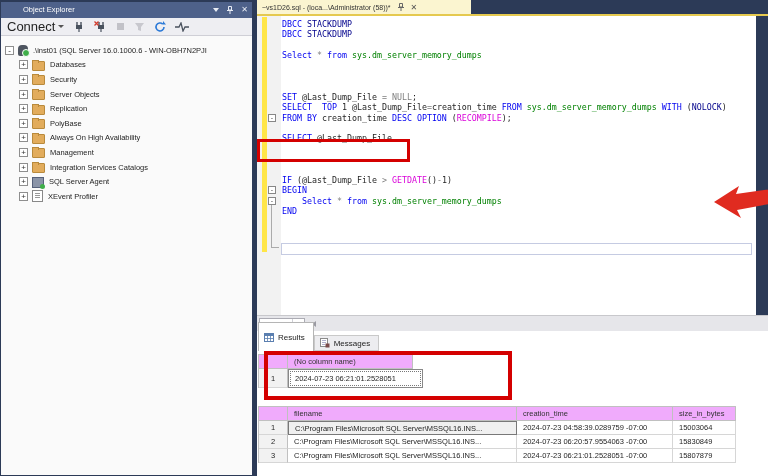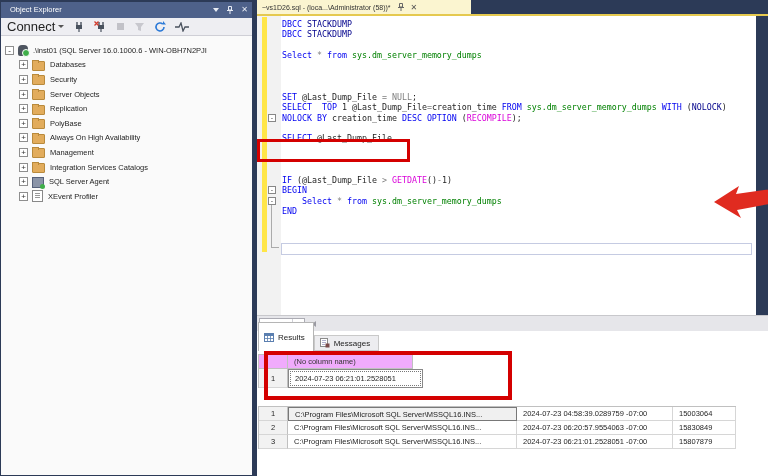--- a/index.html
+++ b/index.html
@@ -1,20 +1,20 @@
 <!DOCTYPE html>
 <html><head>
 <meta charset="utf-8">
 <style>
   html,body{margin:0;padding:0;}
   #stage{position:relative;width:768px;height:476px;background:#2C3A57;overflow:hidden;
          font-family:"Liberation Sans",sans-serif;-webkit-font-smoothing:antialiased;}
   
   .oe{position:absolute;left:1px;top:2px;width:251px;height:473px;background:#FAFAFA;}
-  .oe-title{position:relative;height:16px;background:#4E618A;color:#FFF;font-size:7.5px;line-height:16px;padding-left:9px;}
+  .oe-title{position:relative;height:16px;background:#4E618A;color:#FFF;font-size:7.5px;line-height:16px;padding-left:22px;}
   .oe-title .ticons{position:absolute;right:4px;top:0;height:16px;display:flex;align-items:center;gap:7px;color:#E8ECF5;}
   .caret-down{width:0;height:0;border-left:3px solid transparent;border-right:3px solid transparent;border-top:4px solid #E8ECF5;}
   .xglyph{font-size:8px;line-height:8px;color:#E8ECF5;}
   .oe-toolbar{position:relative;height:17px;background:#EEEEF2;border-bottom:1px solid #CFCFD6;display:flex;align-items:center;}
   .connect{font-size:13px;color:#222;margin-left:6px;}
   .connect-caret{width:0;height:0;border-left:3px solid transparent;border-right:3px solid transparent;border-top:3px solid #555;margin-left:3px;}
   .tb-ic{margin-left:9px;display:flex;align-items:center;}
   .oe-tree{position:absolute;top:34px;bottom:0;left:0;right:0;background:#FAFAFA;padding-top:7px;overflow:hidden;}
   .tree-row{height:14.6px;display:flex;align-items:center;font-size:7.5px;color:#1E1E1E;white-space:nowrap;}
   .expander{width:9px;height:9px;border:1px solid #8E8E8E;background:#FFF;font-size:8px;line-height:7px;text-align:center;margin-right:4px;flex:none;color:#333;box-sizing:border-box;}
@@ -208,21 +208,21 @@
     <div class="code" id="code">
         <div class="code-line"><span class="tk-kw">DBCC </span><span class="tk-kw2">STACKDUMP</span></div>
         <div class="code-line"><span class="tk-kw">DBCC </span><span class="tk-kw2">STACKDUMP</span></div>
         <div class="code-line">&nbsp;</div>
         <div class="code-line"><span class="tk-kw">Select </span><span class="tk-op">* </span><span class="tk-kw">from </span><span class="tk-sys">sys.dm_server_memory_dumps</span></div>
         <div class="code-line">&nbsp;</div>
         <div class="code-line">&nbsp;</div>
         <div class="code-line">&nbsp;</div>
         <div class="code-line"><span class="tk-kw">SET </span><span class="tk-txt">@Last_Dump_File </span><span class="tk-op">= </span><span class="tk-op">NULL</span><span class="tk-txt">;</span></div>
         <div class="code-line"><span class="tk-kw">SELECT  </span><span class="tk-kw">TOP </span><span class="tk-txt">1 </span><span class="tk-txt">@Last_Dump_File</span><span class="tk-op">=</span><span class="tk-txt">creation_time </span><span class="tk-kw">FROM </span><span class="tk-sys">sys.dm_server_memory_dumps </span><span class="tk-kw">WITH </span><span class="tk-txt">(</span><span class="tk-kw2">NOLOCK</span><span class="tk-txt">)</span></div>
-        <div class="code-line"><span class="tk-kw">NOLOCK BY </span><span class="tk-txt">creation_time </span><span class="tk-kw">DESC </span><span class="tk-kw">OPTION </span><span class="tk-txt">(</span><span class="tk-fn">RECOMPILE</span><span class="tk-txt">);</span></div>
+        <div class="code-line"><span class="tk-kw">FROM BY </span><span class="tk-txt">creation_time </span><span class="tk-kw">DESC </span><span class="tk-kw">OPTION </span><span class="tk-txt">(</span><span class="tk-fn">RECOMPILE</span><span class="tk-txt">);</span></div>
         <div class="code-line">&nbsp;</div>
         <div class="code-line"><span class="tk-kw">SELECT </span><span class="tk-txt">@Last_Dump_File</span></div>
         <div class="code-line">&nbsp;</div>
         <div class="code-line">&nbsp;</div>
         <div class="code-line">&nbsp;</div>
         <div class="code-line"><span class="tk-kw">IF </span><span class="tk-txt">(</span><span class="tk-txt">@Last_Dump_File </span><span class="tk-op">&gt; </span><span class="tk-fn">GETDATE</span><span class="tk-txt">()</span><span class="tk-op">-</span><span class="tk-txt">1)</span></div>
         <div class="code-line"><span class="tk-kw">BEGIN</span></div>
         <div class="code-line"><span class="tk-txt">    </span><span class="tk-kw">Select </span><span class="tk-op">* </span><span class="tk-kw">from </span><span class="tk-sys">sys.dm_server_memory_dumps</span></div>
         <div class="code-line"><span class="tk-kw">END</span></div>
       </div>
@@ -276,20 +276,26 @@
           <div class="gcell ghead" style="width: 29px; height: 14px;"></div>
           <div class="gcell ghead" style="width: 125px; height: 14px;">(No column name)</div>
         </div>
         <div class="grow">
           <div class="gcell gnum" style="width: 29px; height: 19px;">1</div>
           <div class="gcell gsel1" style="width: 135px; height: 19px;">2024-07-23 06:21:01.2528051</div>
         </div>
       </div>
     <div class="grid g2" id="grid2">
         <div class="grow">
+          <div class="gcell ghead" style="width: 29px; height: 14px;"></div>
+          <div class="gcell ghead" style="width: 229px; height: 14px;">filename</div>
+          <div class="gcell ghead" style="width: 156px; height: 14px;">creation_time</div>
+          <div class="gcell ghead" style="width: 63px; height: 14px;">size_in_bytes</div>
+        </div>
+        <div class="grow">
           <div class="gcell gnum" style="width: 29px; height: 14px;">1</div>
           <div class="gcell gsel2" style="width: 229px; height: 14px;">C:\Program Files\Microsoft SQL Server\MSSQL16.INS...</div>
           <div class="gcell" style="width: 156px; height: 14px;">2024-07-23 04:58:39.0289759 -07:00</div>
           <div class="gcell" style="width: 63px; height: 14px;">15003064</div>
         </div>
         <div class="grow">
           <div class="gcell gnum" style="width: 29px; height: 14px;">2</div>
           <div class="gcell" style="width: 229px; height: 14px;">C:\Program Files\Microsoft SQL Server\MSSQL16.INS...</div>
           <div class="gcell" style="width: 156px; height: 14px;">2024-07-23 06:20:57.9554063 -07:00</div>
           <div class="gcell" style="width: 63px; height: 14px;">15830849</div>

